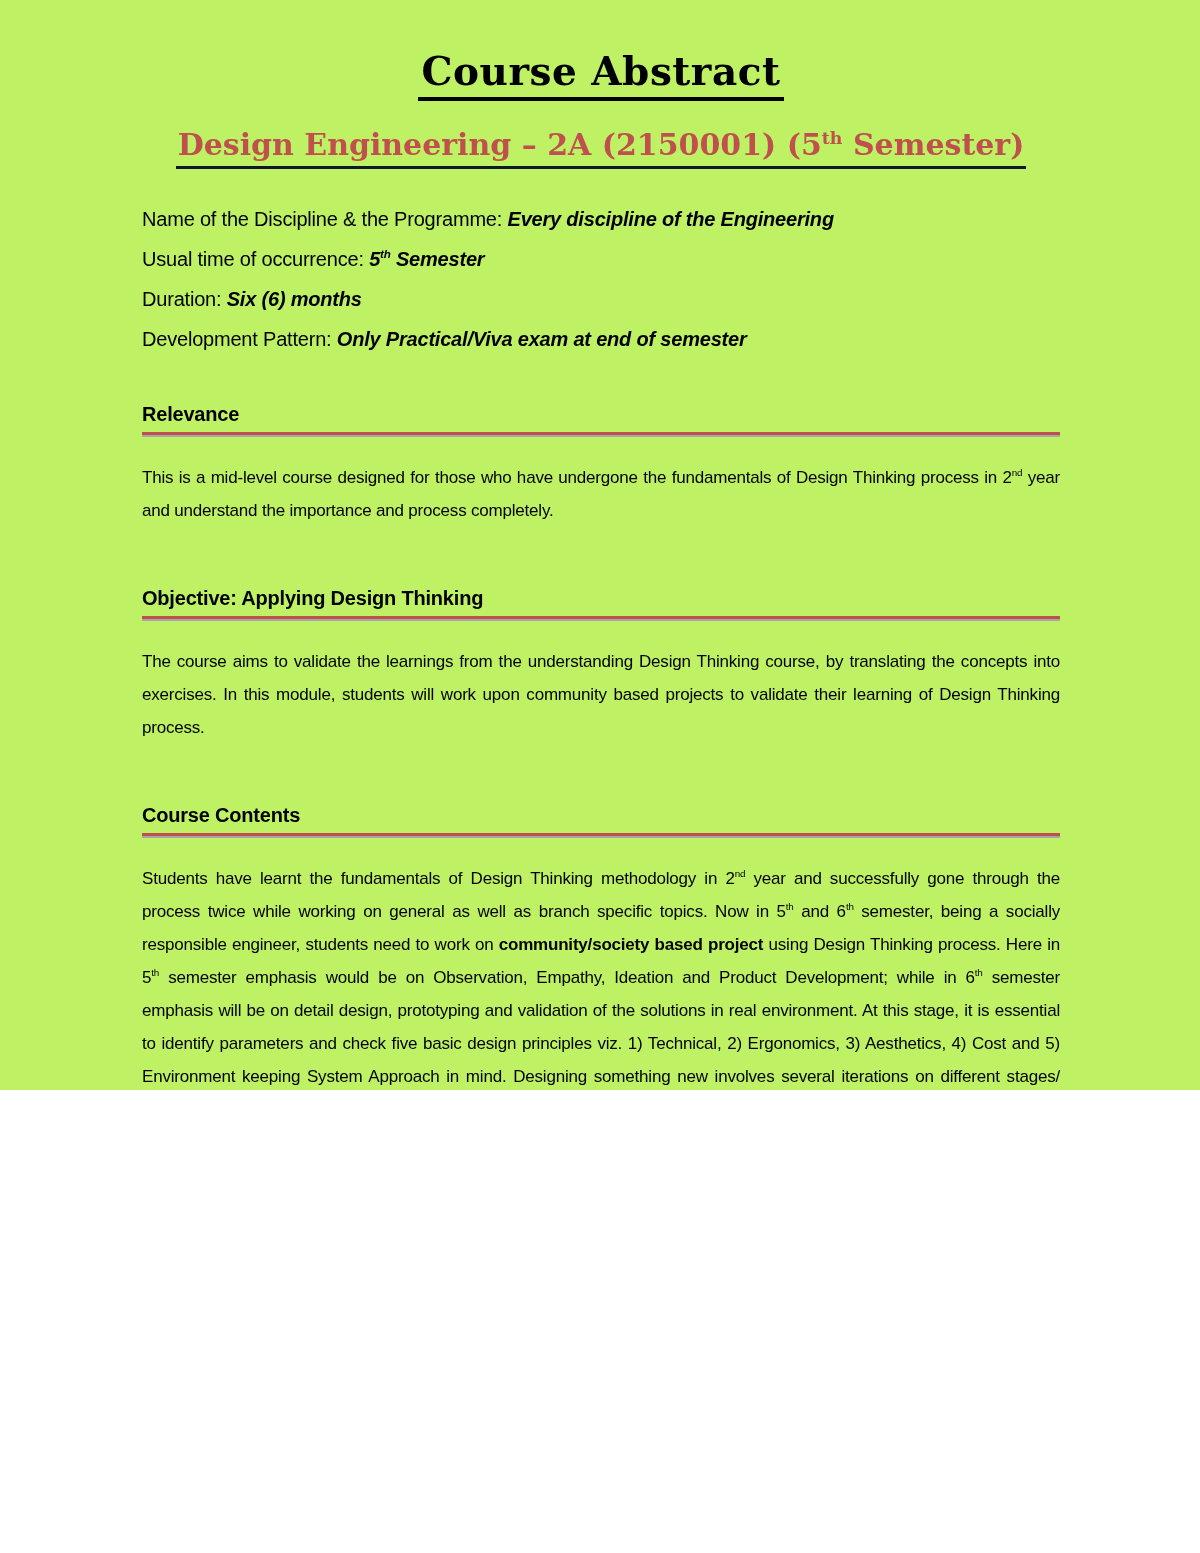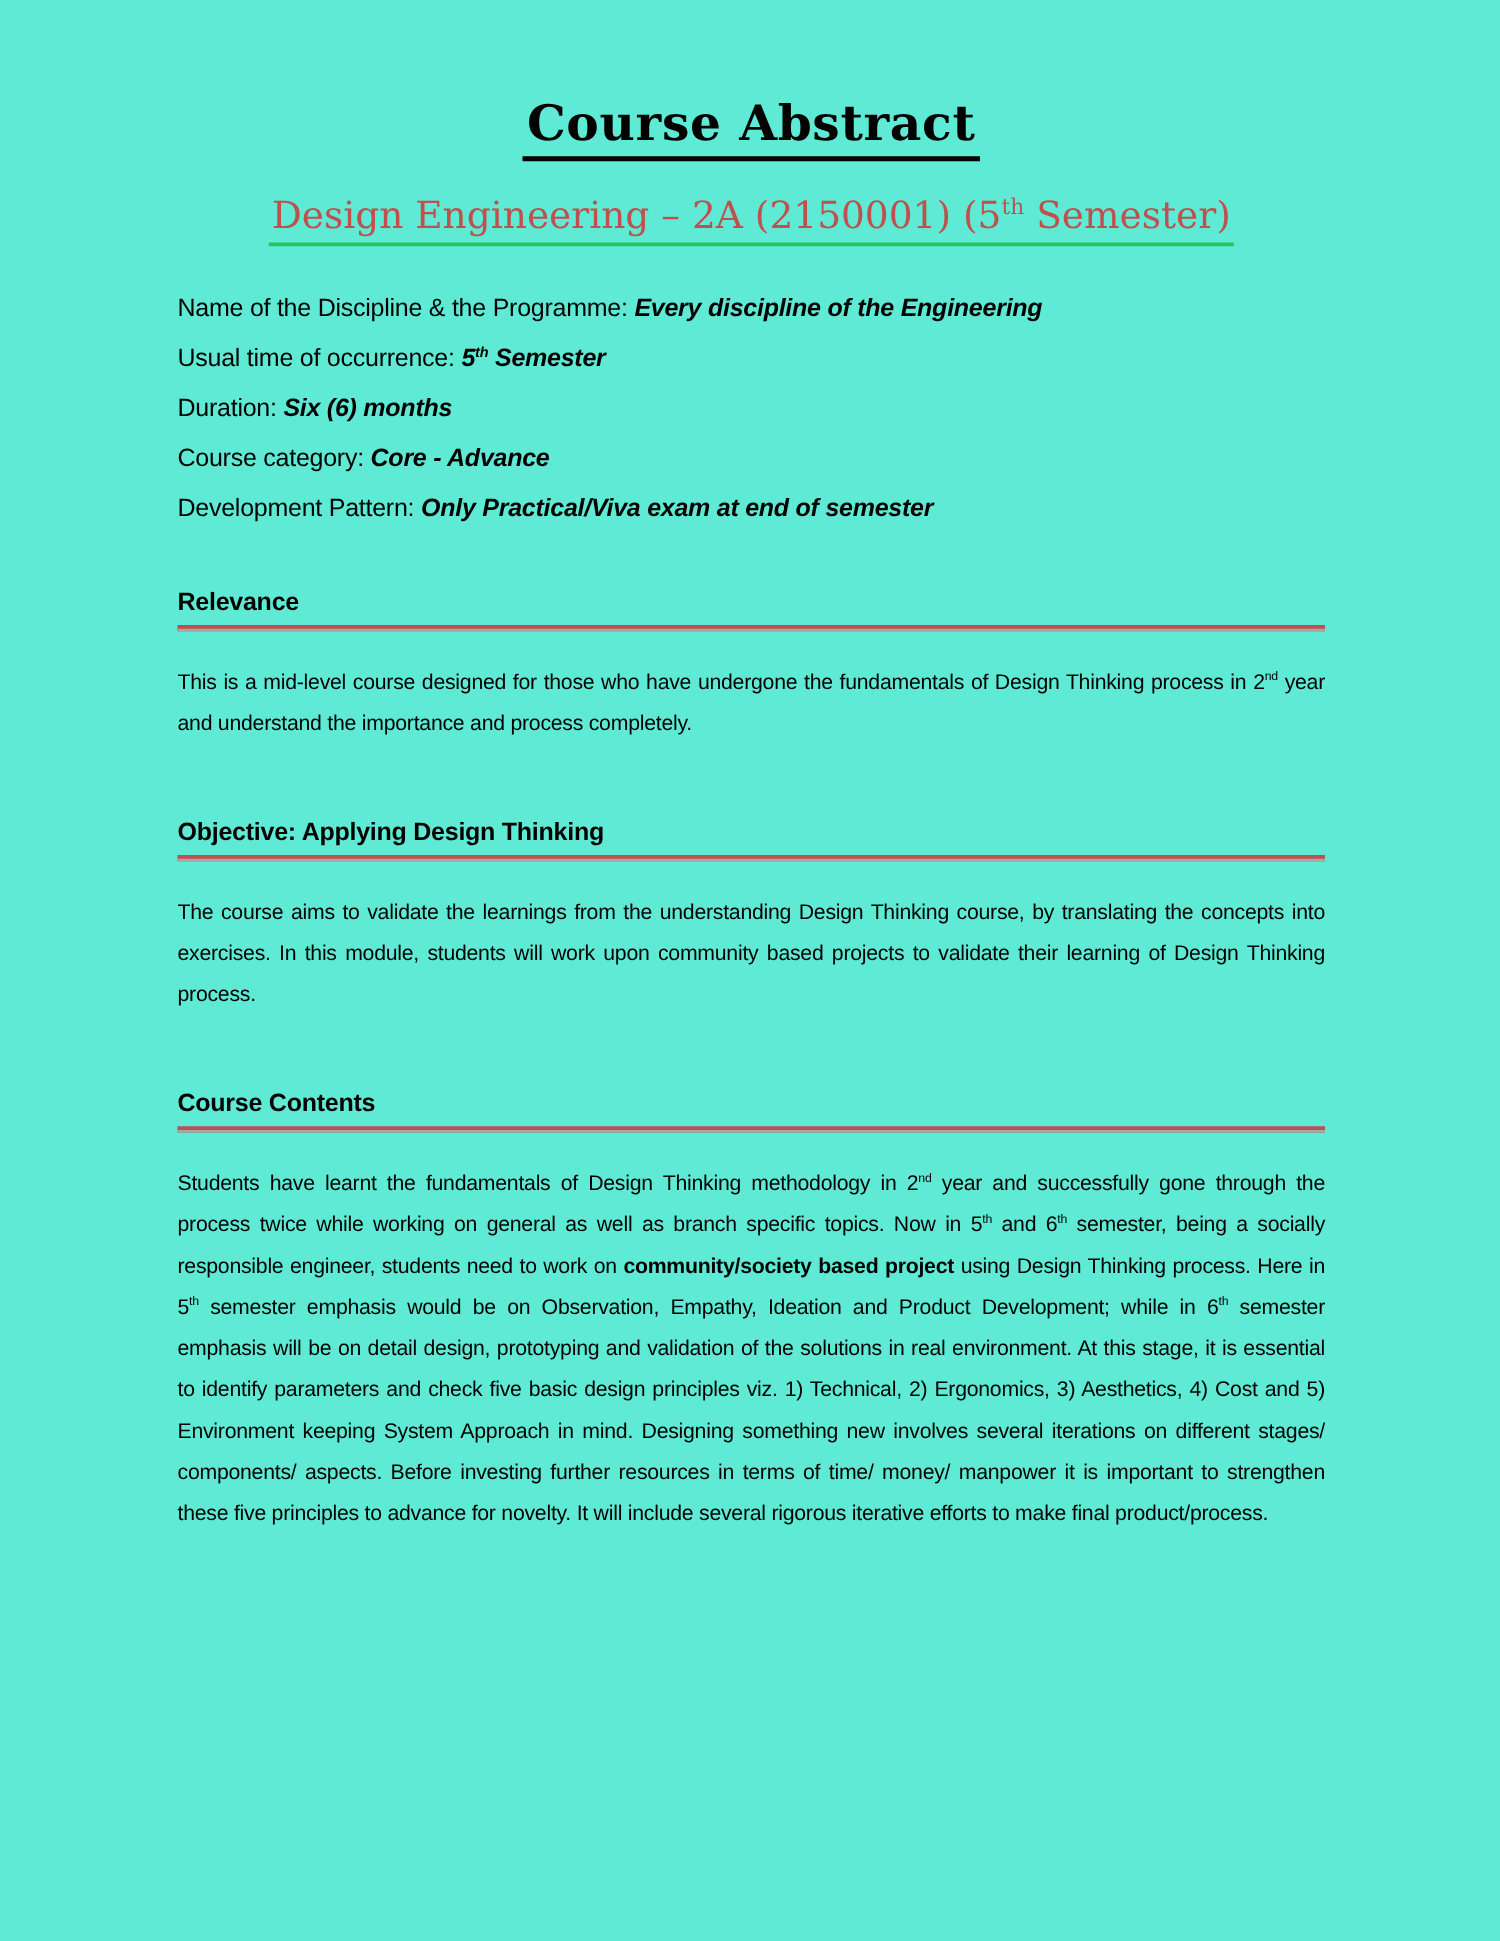--- a/index.html
+++ b/index.html
@@ -3,48 +3,48 @@
 <meta charset="utf-8">
 <style>
   * { margin: 0; padding: 0; box-sizing: border-box; }
   html, body {
     background: #ffffff;
     font-family: "Liberation Sans", sans-serif;
     color: #000000;
   }
   .page {
     width: 1200px;
-    height: 1553px;
-    background: #5eead4;
-    padding: 76px 140px 40px 142px;
+    height: 1090px;
+    background: #bef264;
+    padding: 48px 140px 40px 142px;
     overflow: hidden;
   }
 
   
   .title-block { text-align: center; }
   .doc-title {
     font-family: "DejaVu Serif", serif;
     font-weight: bold;
     font-size: 39px;
     color: #000000;
     display: inline-block;
     border-bottom: 4px solid #000000;
     padding: 0 4px 3px 4px;
     letter-spacing: 0.5px;
   }
   .doc-subtitle-course {
     margin-top: 26px;
   }
   .doc-subtitle-course .underlined {
     font-family: "DejaVu Serif", serif;
-    font-weight: normal;
+    font-weight: bold;
     font-size: 30px;
     color: #c0504d;
     display: inline-block;
-    border-bottom: 3px solid #22c55e;
+    border-bottom: 3px solid #0f172a;
     padding: 0 2px 4px 2px;
   }
   .doc-subtitle-module {
     margin-top: 26px;
   }
   .doc-subtitle-module .underlined {
     font-family: "DejaVu Serif", serif;
     font-weight: bold;
     font-size: 28px;
     color: #a0521c;
@@ -106,21 +106,20 @@
     </div>
     <div class="doc-subtitle-course">
       <span class="underlined"><span>Design Engineering – 2A (2150001) (5</span><sup class="t-sup">th</sup><span> Semester)</span></span>
     </div>
   </div>
 
   <div class="meta-block">
     <div class="meta-row"><span class="meta-label">Name of the Discipline &amp; the Programme: </span><span class="meta-value">Every discipline of the Engineering</span></div>
     <div class="meta-row"><span class="meta-label">Usual time of occurrence: </span><span class="meta-value"><span>5</span><sup class="t-sup">th</sup><span> Semester</span></span></div>
     <div class="meta-row"><span class="meta-label">Duration: </span><span class="meta-value">Six (6) months</span></div>
-    <div class="meta-row"><span class="meta-label">Course category: </span><span class="meta-value">Core - Advance</span></div>
     <div class="meta-row"><span class="meta-label">Development Pattern: </span><span class="meta-value">Only Practical/Viva exam at end of semester</span></div>
   </div>
 
   <div class="section first">
     <div class="section-heading">Relevance</div>
     <div class="section-rule"></div>
     <p class="section-body"><span>This is a mid-level course designed for those who have undergone the fundamentals of Design Thinking process in 2</span><sup class="t-sup">nd</sup><span> year and understand the importance and process completely.</span></p>
   </div>
 
   <div class="section">

